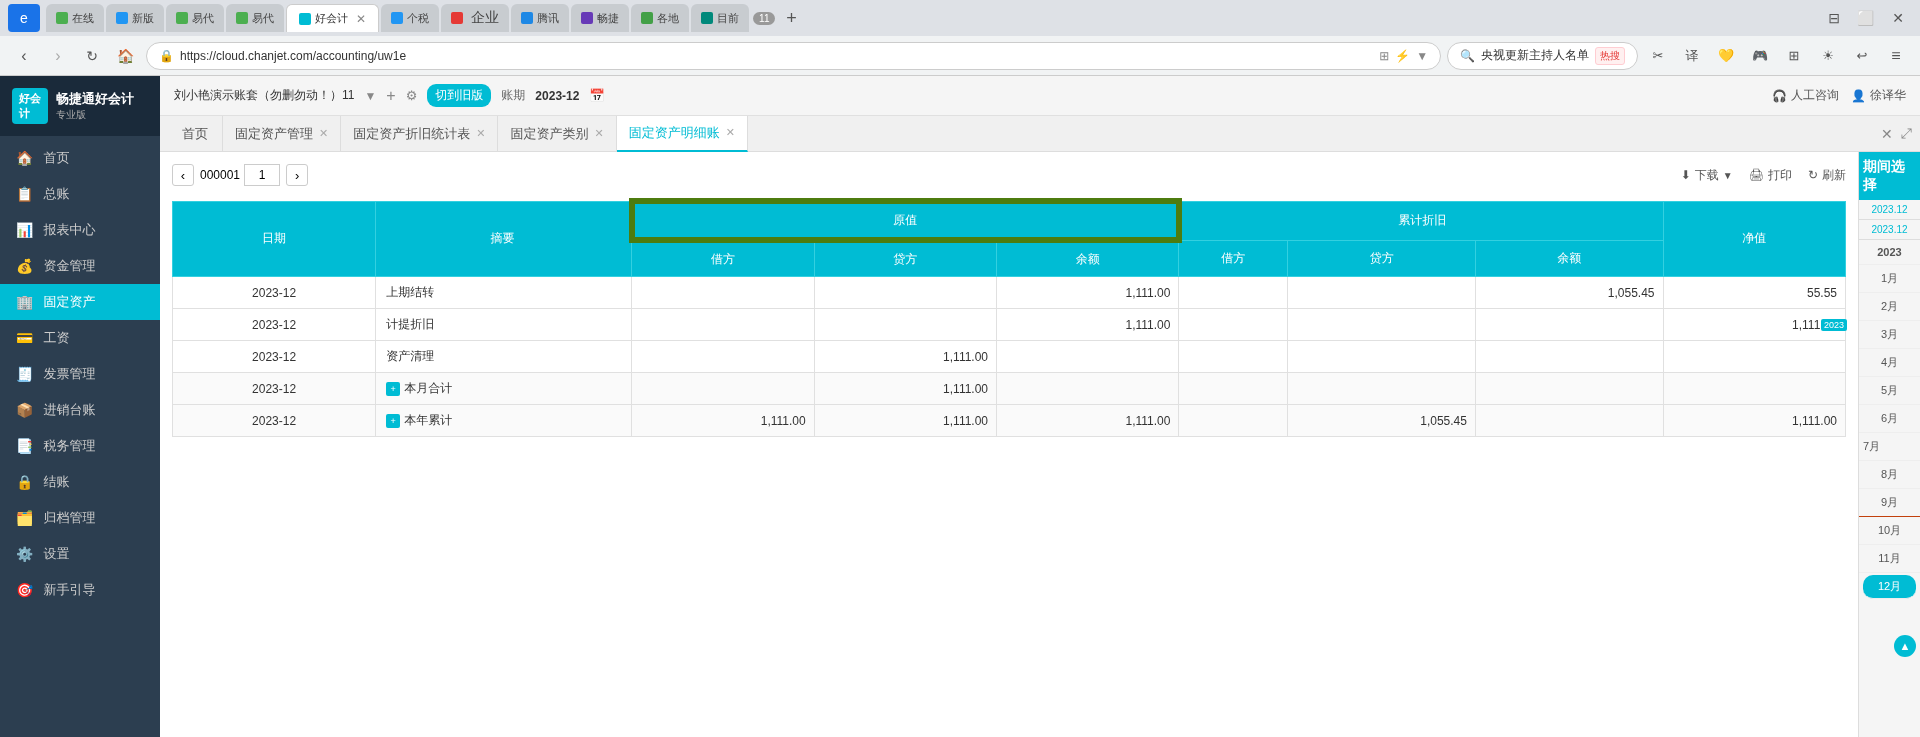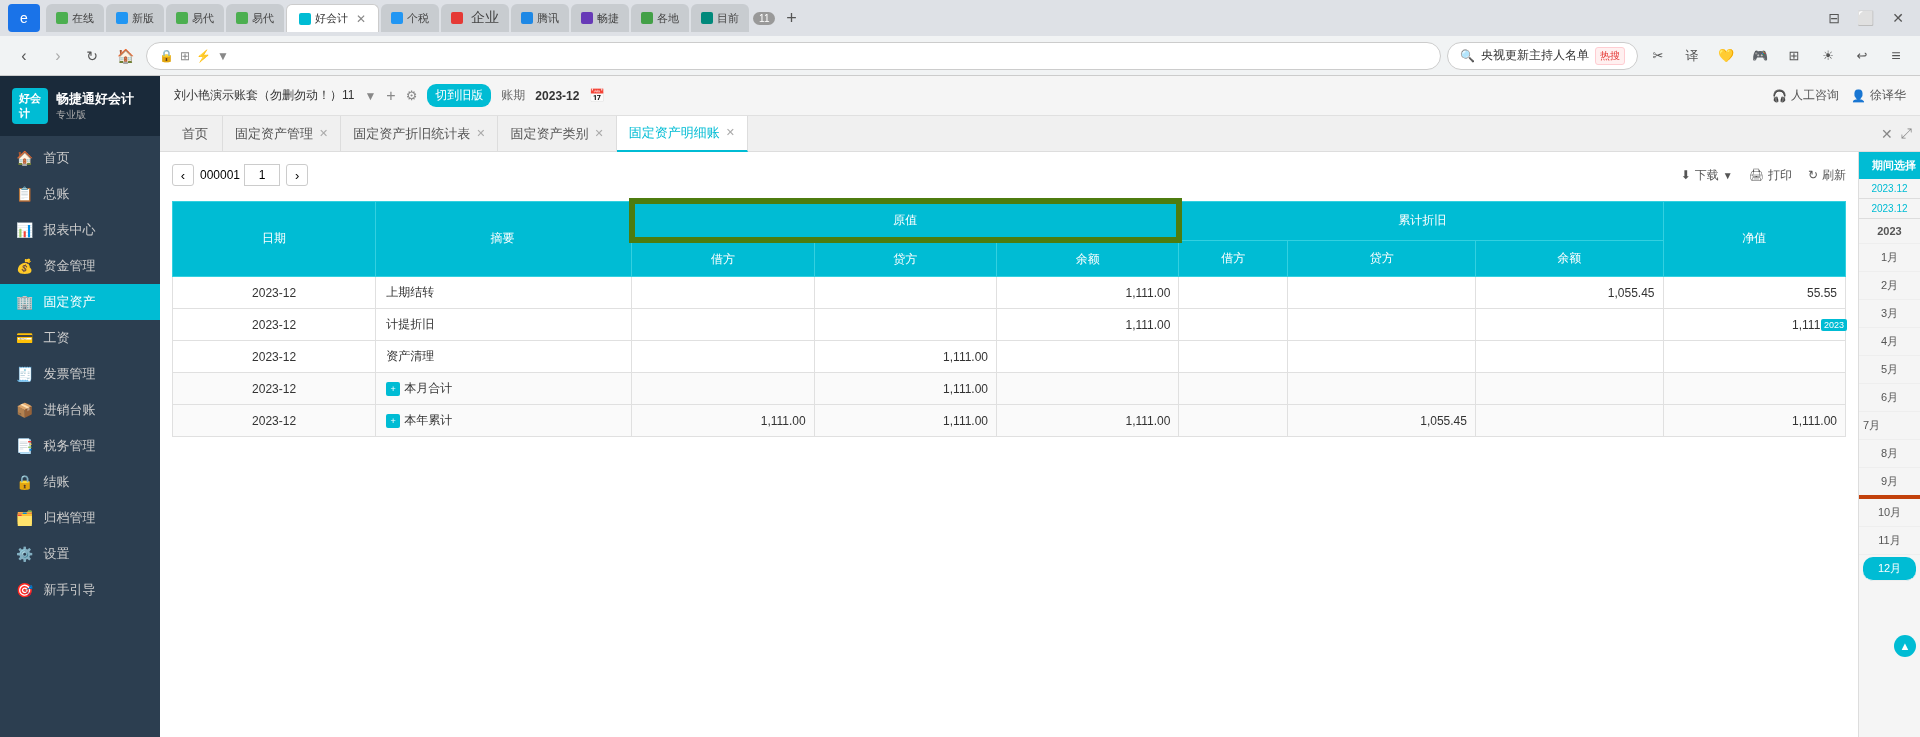--- a/index.html
+++ b/index.html
@@ -73,20 +73,21 @@
   </div>
 
   <div style="display:flex;align-items:center;height:40px;background:#f1f3f4;padding:0 10px;gap:6px;border-bottom:1px solid #ccc;">
     <div style="width:28px;height:28px;display:flex;align-items:center;justify-content:center;cursor:pointer;color:#555;font-size:16px;border-radius:50%;">‹</div>
     <div style="width:28px;height:28px;display:flex;align-items:center;justify-content:center;cursor:pointer;color:#aaa;font-size:16px;border-radius:50%;">›</div>
     <div style="width:28px;height:28px;display:flex;align-items:center;justify-content:center;cursor:pointer;color:#555;font-size:14px;border-radius:50%;">↻</div>
     <div style="width:28px;height:28px;display:flex;align-items:center;justify-content:center;cursor:pointer;color:#555;font-size:14px;border-radius:50%;">🏠</div>
 
     <div style="flex:1;height:28px;background:#fff;border:1px solid #ccc;border-radius:14px;padding:0 12px;font-size:12px;color:#333;display:flex;align-items:center;gap:6px;">
       <span style="color:#4caf50;font-size:12px;">🔒</span>
+      <span style="flex:1;overflow:hidden;text-overflow:ellipsis;white-space:nowrap;">https://cloud.chanjet.com/accounting/uw1e</span>
       <span style="color:#888;font-size:12px;">⊞</span>
       <span style="color:#f57c00;font-size:12px;">⚡</span>
       <span style="color:#888;font-size:12px;">▼</span>
     </div>
 
     <div style="display:flex;align-items:center;gap:6px;font-size:12px;color:#333;background:#fff;border:1px solid #ccc;border-radius:14px;padding:4px 12px;white-space:nowrap;">
       <span style="color:#888;">🔍</span>
       <span>央视更新主持人名单</span>
       <span style="color:#e53935;background:#fff0f0;border:1px solid #ffcdd2;border-radius:3px;padding:1px 4px;font-size:10px;">热搜</span>
     </div>
@@ -342,34 +343,34 @@
               <td style="text-align:right;padding:7px 8px;font-size:12px;border:1px solid #e0e0e0;color:#333;">1,055.45</td>
               <td style="text-align:right;padding:7px 8px;font-size:12px;border:1px solid #e0e0e0;color:#333;"></td>
               <td style="text-align:right;padding:7px 8px;font-size:12px;border:1px solid #e0e0e0;color:#333;">1,111.00</td>
             </tr>
           </tbody>
         </table>
 
       </div>
 
       <div style="width:62px;background:#f5f5f5;border-left:1px solid #ddd;display:flex;flex-direction:column;overflow:auto;">
-        <div style="background:#00bcd4;color:white;text-align:right;padding:6px 4px;font-size:11px;font-weight:bold;">期间选择</div>
+        <div style="background:#00bcd4;color:white;text-align:left;padding:6px 4px;font-size:14px;font-weight:bold;">期间选择</div>
         <div style="padding:4px 2px;font-size:10px;text-align:center;color:#00bcd4;border-bottom:1px solid #ddd;">2023.12</div>
         <div style="padding:4px 2px;font-size:10px;text-align:center;color:#00bcd4;border-bottom:1px solid #ddd;">2023.12</div>
 
         <div style="padding:6px 4px;font-size:11px;text-align:center;color:#555;border-bottom:1px solid #eee;font-weight:bold;">2023</div>
         <div style="padding:6px 4px;font-size:11px;text-align:center;cursor:pointer;border-bottom:1px solid #eee;color:#555;">1月</div>
         <div style="padding:6px 4px;font-size:11px;text-align:center;cursor:pointer;border-bottom:1px solid #eee;color:#555;">2月</div>
         <div style="padding:6px 4px;font-size:11px;text-align:center;cursor:pointer;border-bottom:1px solid #eee;color:#555;">3月</div>
         <div style="padding:6px 4px;font-size:11px;text-align:center;cursor:pointer;border-bottom:1px solid #eee;color:#555;">4月</div>
         <div style="padding:6px 4px;font-size:11px;text-align:center;cursor:pointer;border-bottom:1px solid #eee;color:#555;">5月</div>
         <div style="padding:6px 4px;font-size:11px;text-align:center;cursor:pointer;border-bottom:1px solid #eee;color:#555;">6月</div>
         <div style="padding:6px 4px;font-size:11px;text-align:left;cursor:pointer;border-bottom:1px solid #eee;color:#555;">7月</div>
         <div style="padding:6px 4px;font-size:11px;text-align:center;cursor:pointer;border-bottom:1px solid #eee;color:#555;">8月</div>
-        <div style="padding:6px 4px;font-size:11px;text-align:center;cursor:pointer;border-bottom:4px solid #c2410c;color:#555;">9月</div>
+        <div style="padding:6px 4px;font-size:11px;text-align:center;cursor:pointer;border-bottom:1px solid #c2410c;color:#555;">9月</div>
         <div style="padding:6px 4px;font-size:11px;text-align:center;cursor:pointer;border-bottom:1px solid #eee;color:#555;">10月</div>
         <div style="padding:6px 4px;font-size:11px;text-align:center;cursor:pointer;border-bottom:1px solid #eee;color:#555;">11月</div>
         <div style="padding:4px 4px;font-size:11px;text-align:center;cursor:pointer;border-bottom:1px solid #eee;color:#fff;background:#00bcd4;border-radius:10px;margin:2px 4px;">12月</div>
 
         <div style="position:absolute;right:4px;bottom:80px;width:22px;height:22px;background:#00bcd4;border-radius:50%;display:flex;align-items:center;justify-content:center;color:white;font-size:11px;cursor:pointer;">▲</div>
       </div>
 
     </div>
   </div>
 </div>

